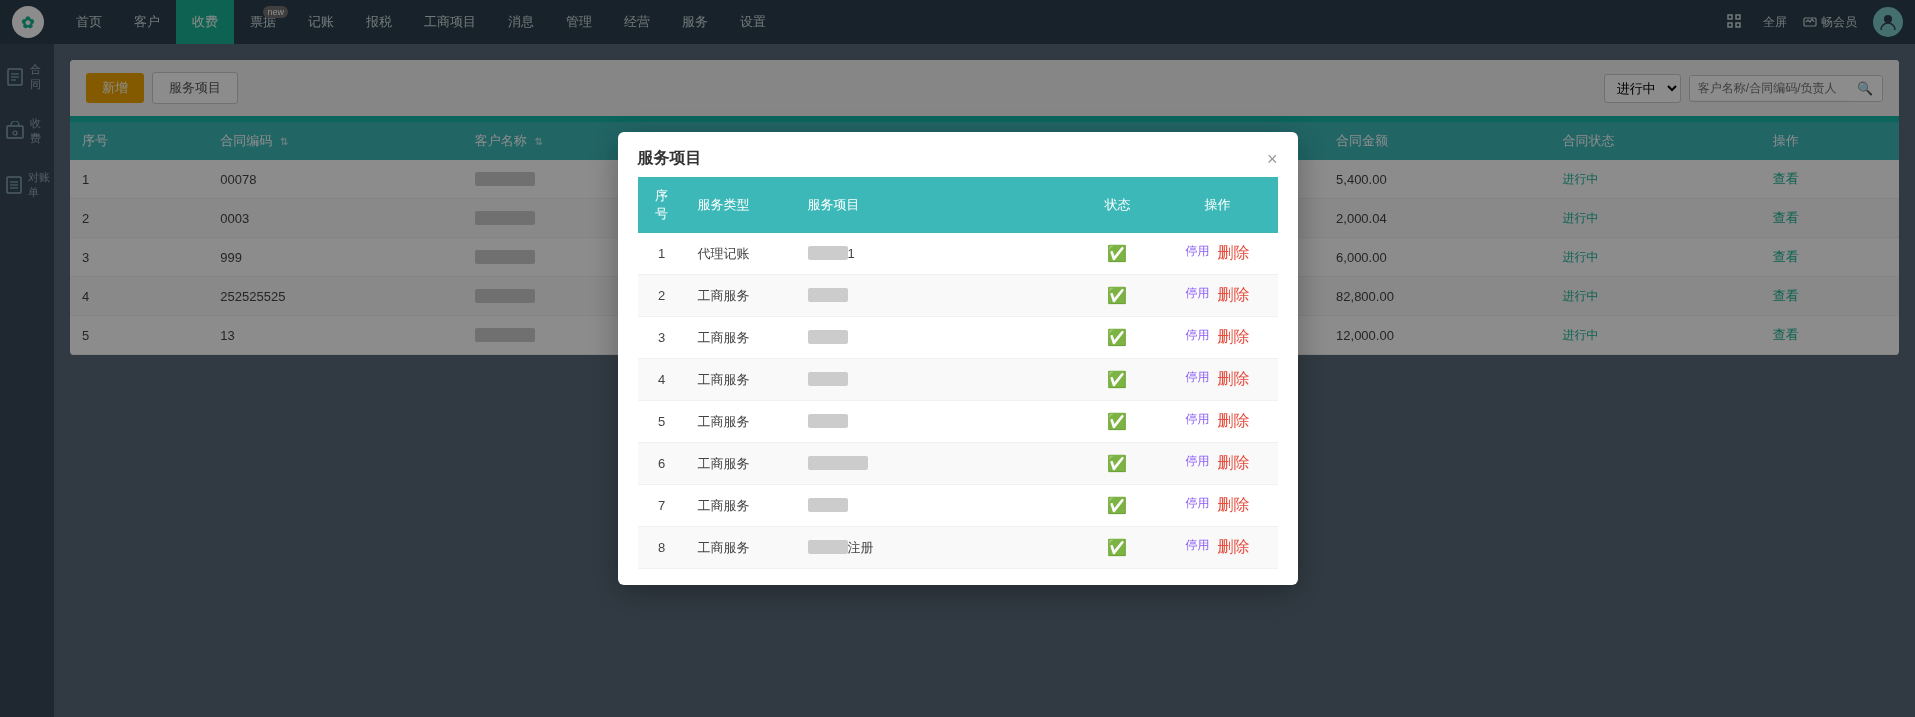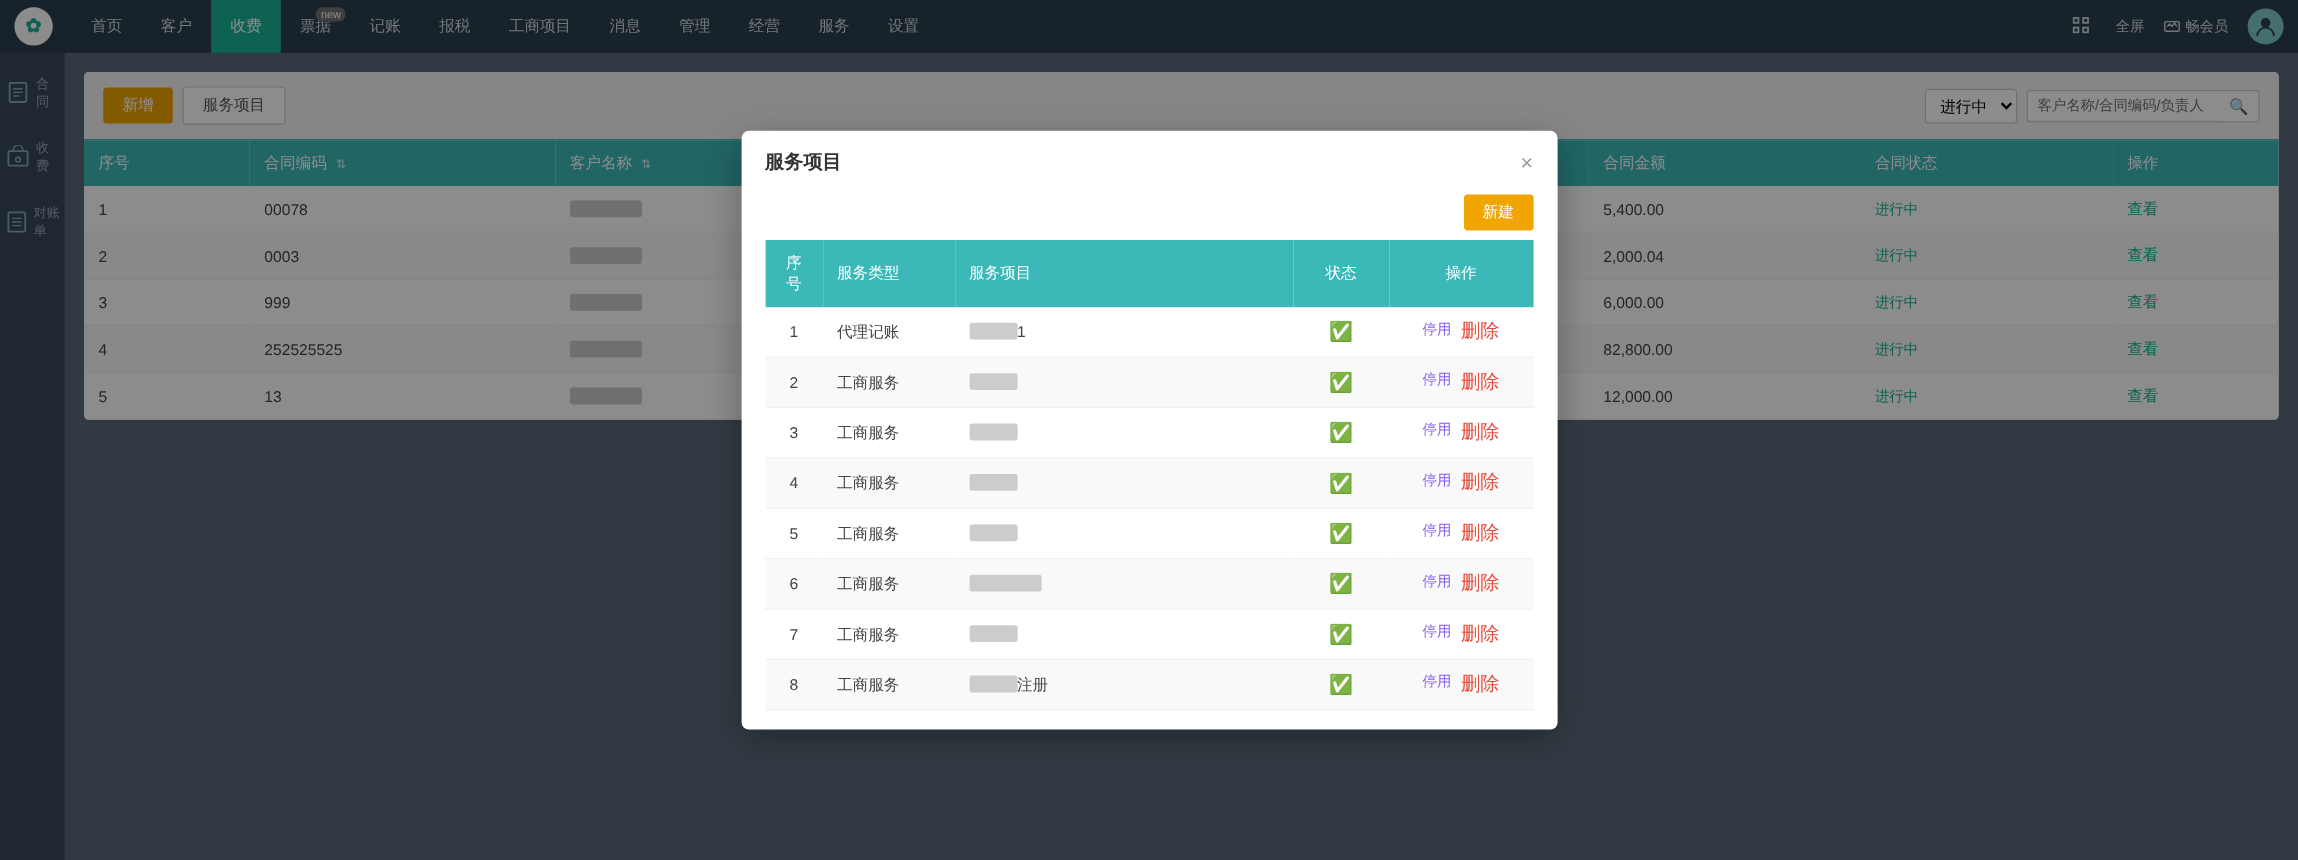--- a/index.html
+++ b/index.html
@@ -64,21 +64,21 @@
       flex: 1; background: #5a6a7a; padding: 16px; overflow: auto;
       position: relative;
     }
 
     
     .contract-panel {
       background: #fff; border-radius: 4px; overflow: hidden;
     }
     .contract-toolbar {
       display: flex; align-items: center; gap: 8px; padding: 12px 16px;
-      background: #f5f5f5; border-bottom: 1px solid #14b8a6;
+      background: #f5f5f5; border-bottom: 6px solid #14b8a6;
     }
     .btn-new {
       background: #f0a500; color: #fff; border: none; padding: 6px 16px;
       border-radius: 3px; cursor: pointer; font-size: 13px;
     }
     .btn-service {
       background: #fff; color: #555; border: 1px solid #ccc;
       padding: 6px 16px; border-radius: 3px; cursor: pointer; font-size: 13px;
     }
     .toolbar-spacer { flex: 1; }
@@ -365,23 +365,20 @@
           </tbody>
       </table>
     </div>
 
     <div class="modal-overlay">
       <div class="modal">
         <div class="modal-header">
           <span class="modal-title">服务项目</span>
           <span class="modal-close">×</span>
         </div>
-        <div class="modal-toolbar">
-          <button class="btn-new">新建</button>
-        </div>
         <div class="modal-body">
           <table class="modal-table">
             <thead>
               <tr>
                 <th>序号</th>
                 <th>服务类型</th>
                 <th>服务项目</th>
                 <th>状态</th>
                 <th>操作</th>
               </tr>

